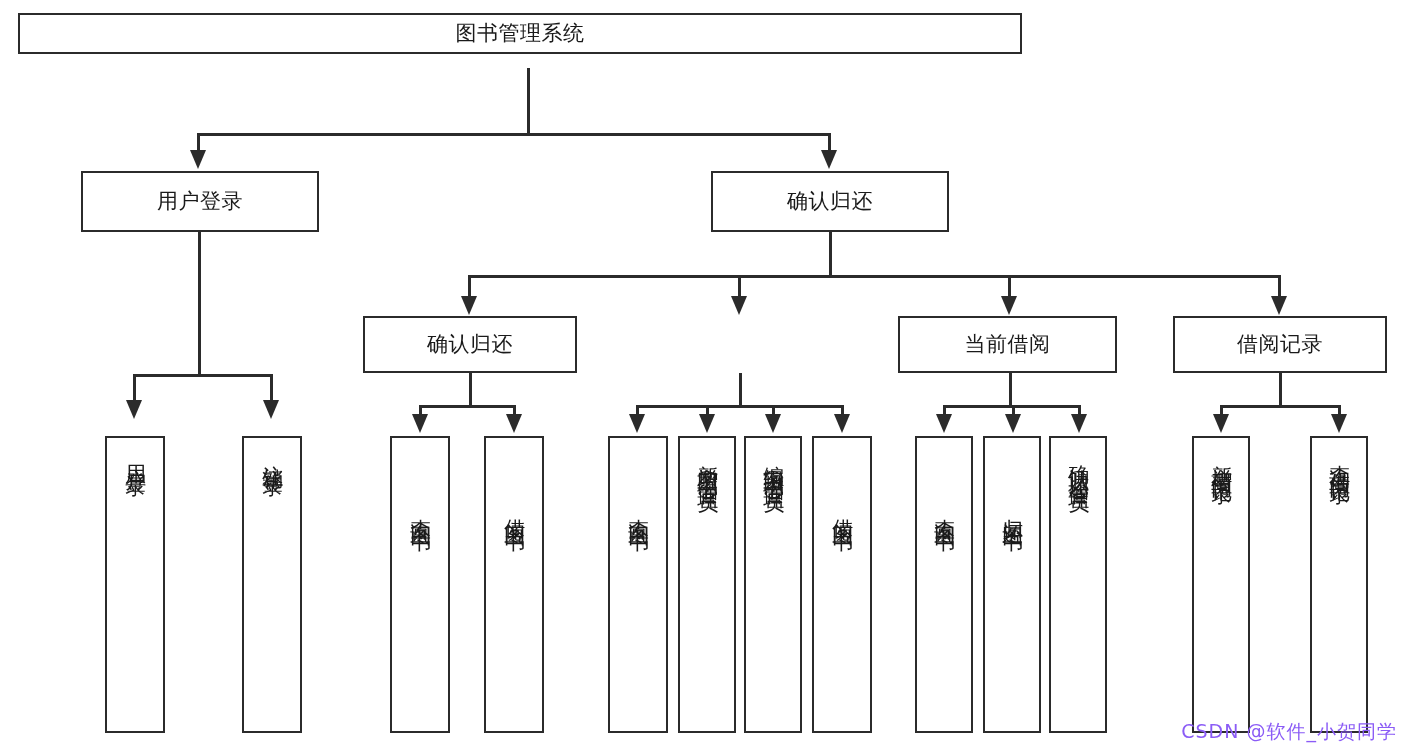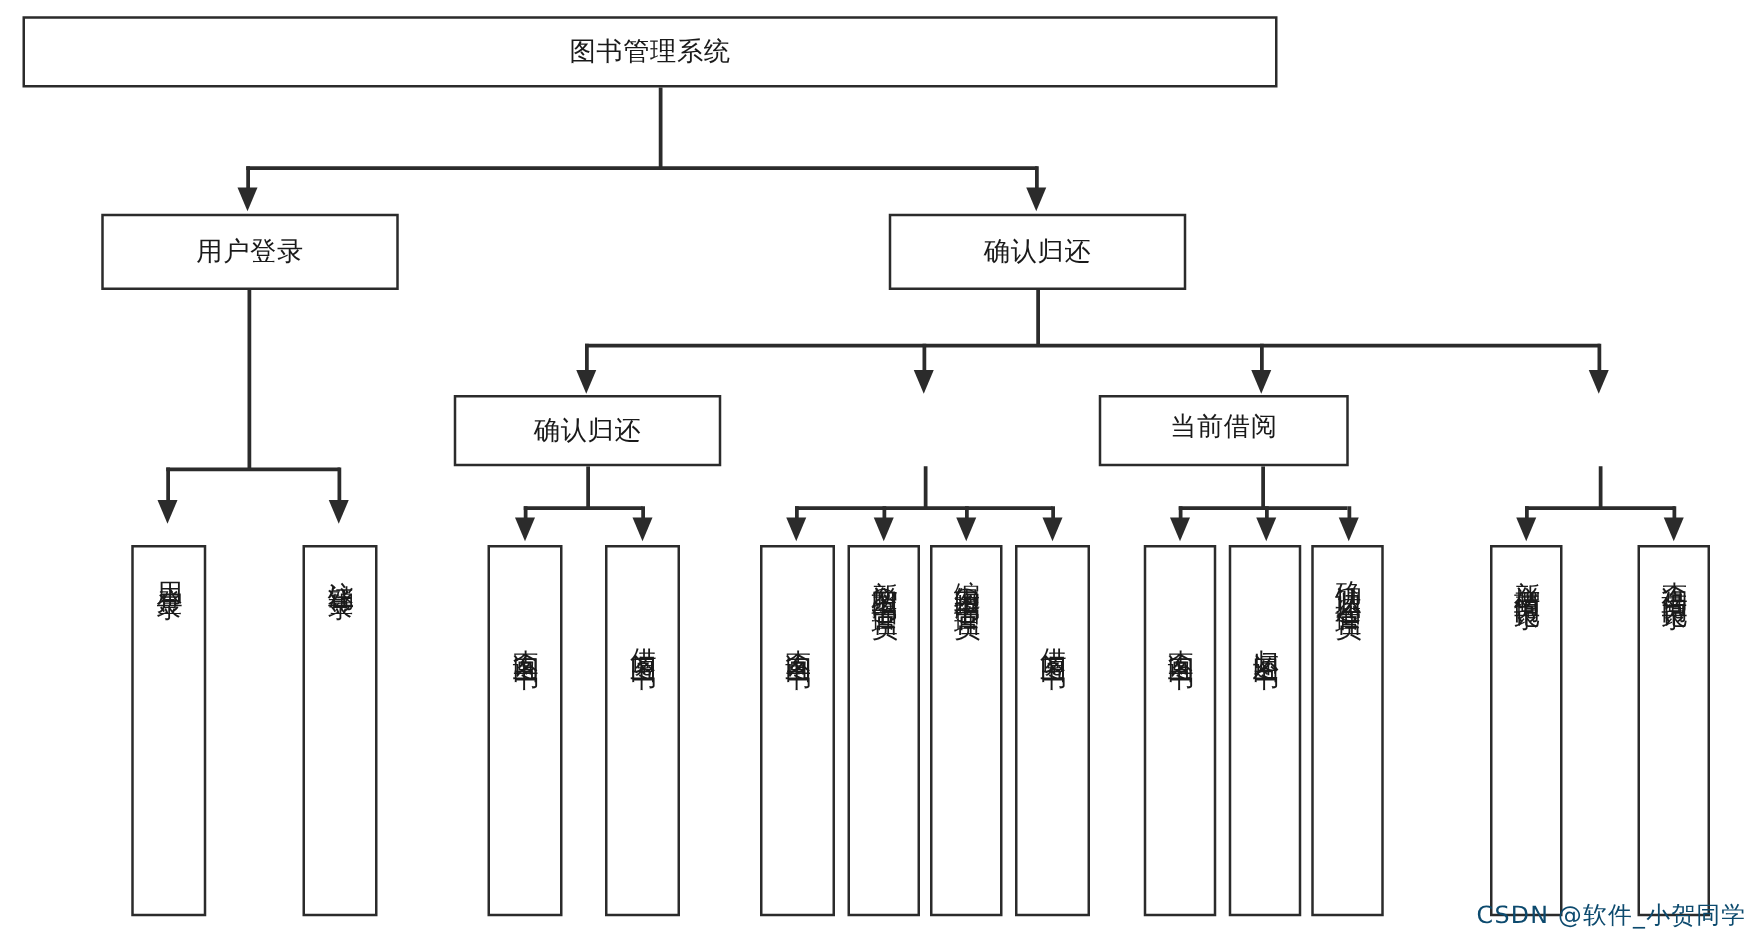--- a/index.html
+++ b/index.html
@@ -69,33 +69,33 @@
     border-right:8px solid transparent;
     border-top:19px solid #2b2b2b;
     z-index:2;
   }
   
   #watermark{
     position:absolute;
     right:8px;
     bottom:2px;
     font-size:19px;
-    color:#0c4a6e;
+    color:#8b5cf6;
     letter-spacing:1px;
     white-space:nowrap;
     z-index:6;
     font-family:"DejaVu Sans","Liberation Sans",sans-serif;
   }
 </style>
 </head>
 <body>
 
 <div id="canvas">
 
-  <div class="node root" style="left:18px;top:13px;width:1004px;height:57px;">
+  <div class="node root" style="left:18px;top:13px;width:1004px;height:41px;">
     <span class="label">图书管理系统</span>
   </div>
 
   <div class="vline" style="left:527px;top:68px;height:66px;"></div>
 
   <div class="hline" style="left:197px;top:133px;width:633px;"></div>
 
   <div class="vline" style="left:197px;top:133px;height:22px;"></div>
   <div class="arrow" style="left:190px;top:150px;"></div>
   <div class="vline" style="left:828px;top:133px;height:22px;"></div>
@@ -130,22 +130,25 @@
   <div class="vline" style="left:738px;top:275px;height:25px;"></div>
   <div class="arrow" style="left:731px;top:296px;"></div>
   <div class="vline" style="left:1008px;top:275px;height:25px;"></div>
   <div class="arrow" style="left:1001px;top:296px;"></div>
   <div class="vline" style="left:1278px;top:275px;height:25px;"></div>
   <div class="arrow" style="left:1271px;top:296px;"></div>
 
   <div class="node" style="left:363px;top:316px;width:214px;height:57px;">
     <span class="label">确认归还</span>
   </div>
-  <div class="node" style="left:879px;top:316px;width:200px;height:57px;font-family:Liberation Mono, monospace;">
+  <div class="node" style="left:898px;top:316px;width:219px;height:57px;">
     <span class="label">当前借阅</span>
+  </div>
+  <div class="node" style="left:1173px;top:316px;width:214px;height:57px;">
+    <span class="label">借阅记录</span>
   </div>
 
   <div class="vline" style="left:469px;top:373px;height:33px;"></div>
   <div class="hline" style="left:419px;top:405px;width:95px;"></div>
   <div class="vline" style="left:419px;top:405px;height:17px;"></div>
   <div class="arrow" style="left:412px;top:414px;"></div>
   <div class="vline" style="left:513px;top:405px;height:17px;"></div>
   <div class="arrow" style="left:506px;top:414px;"></div>
 
   <div class="node vertical mid" style="left:390px;top:436px;width:60px;height:297px;">

